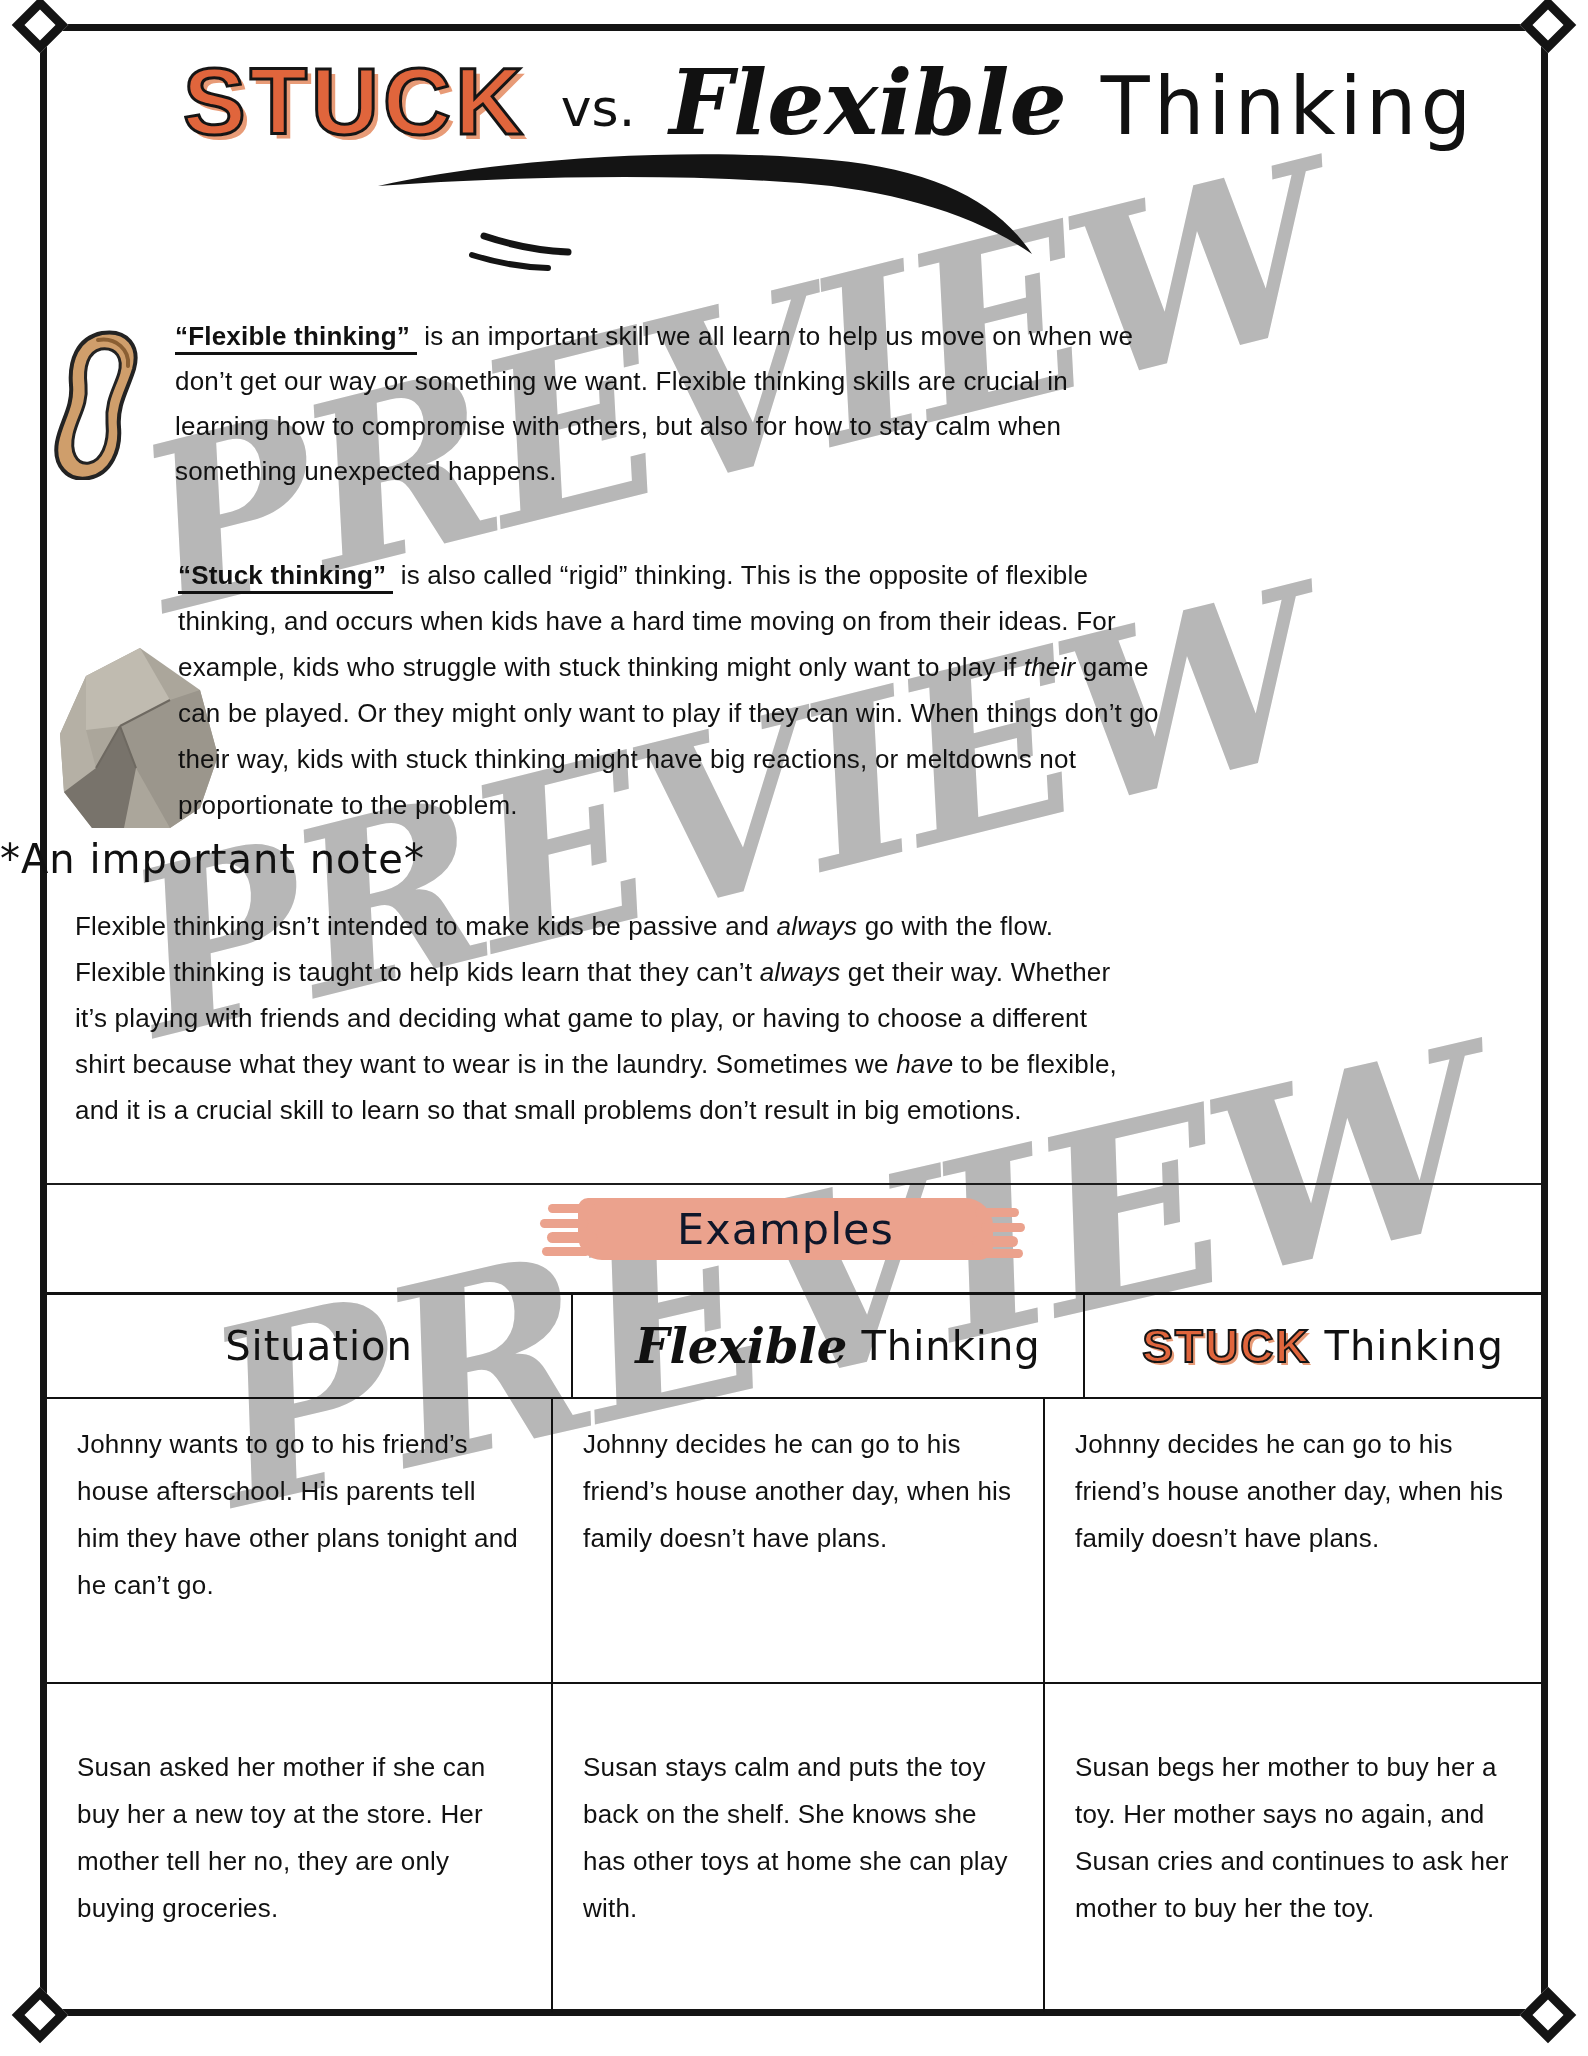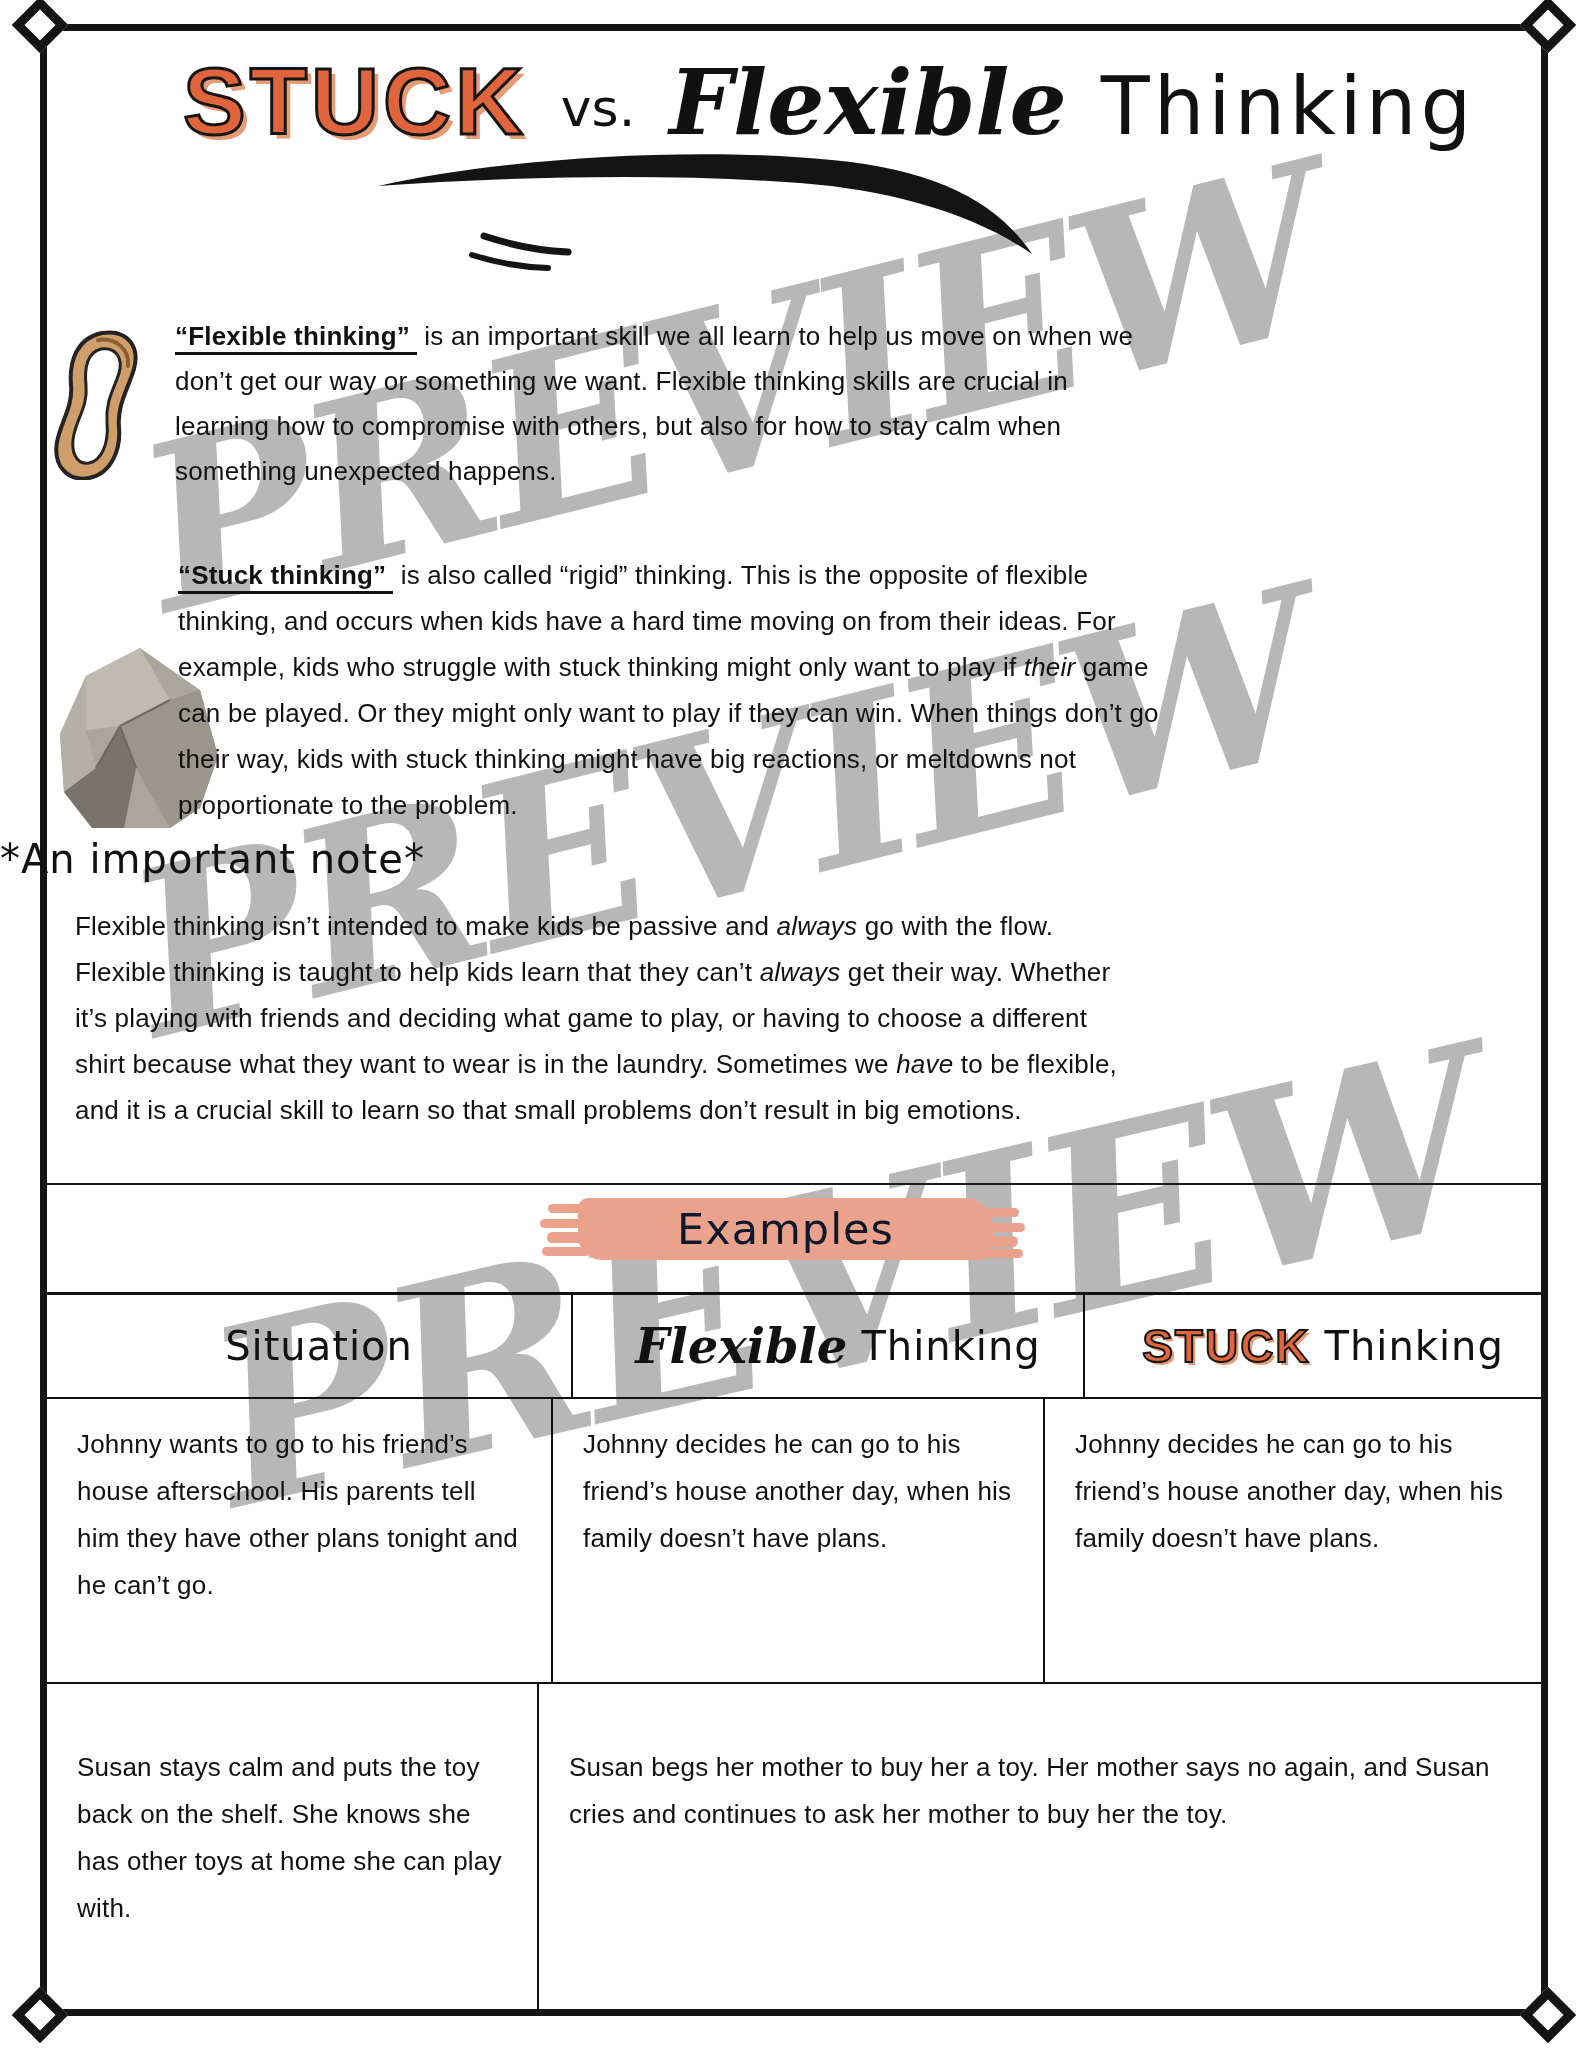--- a/index.html
+++ b/index.html
@@ -156,19 +156,20 @@
         </div>
       </div>
 
       <div class="trow trow1">
         <div class="cell c1 cell-text">Johnny wants to go to his friend’s house afterschool. His parents tell him they have other plans tonight and he can’t go.</div>
         <div class="cell c2 cell-text">Johnny decides he can go to his friend’s house another day, when his family doesn’t have plans.</div>
         <div class="cell c3 cell-text">Johnny decides he can go to his friend’s house another day, when his family doesn’t have plans.</div>
       </div>
 
       <div class="trow trow2">
+        <div class="cell c1 cell-text">Susan asked her mother if she can buy her a new toy at the store. Her mother tell her no, they are only buying groceries.</div>
         <div class="cell c2 cell-text">Susan stays calm and puts the toy back on the shelf. She knows she has other toys at home she can play with.</div>
         <div class="cell c3 cell-text">Susan begs her mother to buy her a toy. Her mother says no again, and Susan cries and continues to ask her mother to buy her the toy.</div>
       </div>
     </div>
 
   </div>
 </div>
 
 </body></html>

